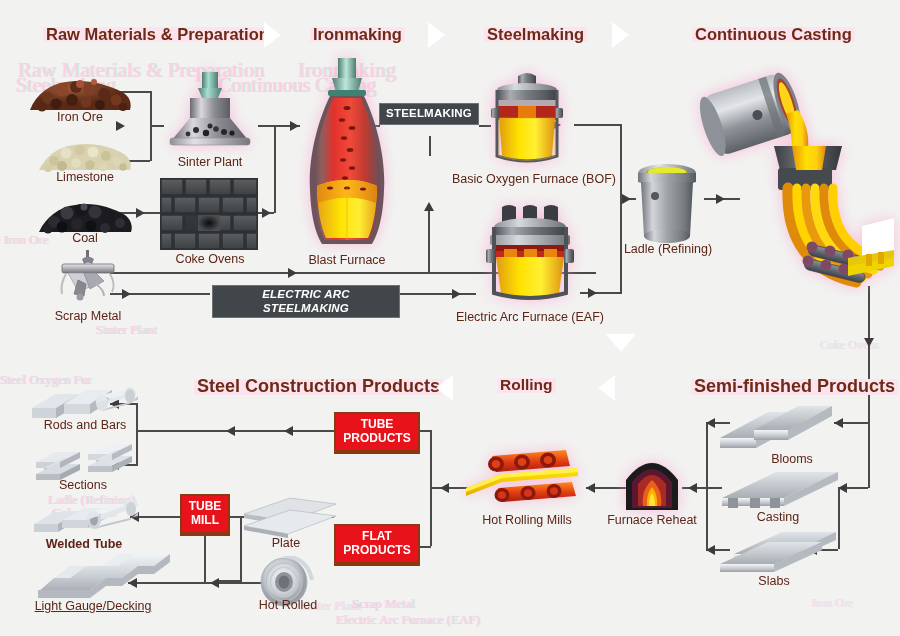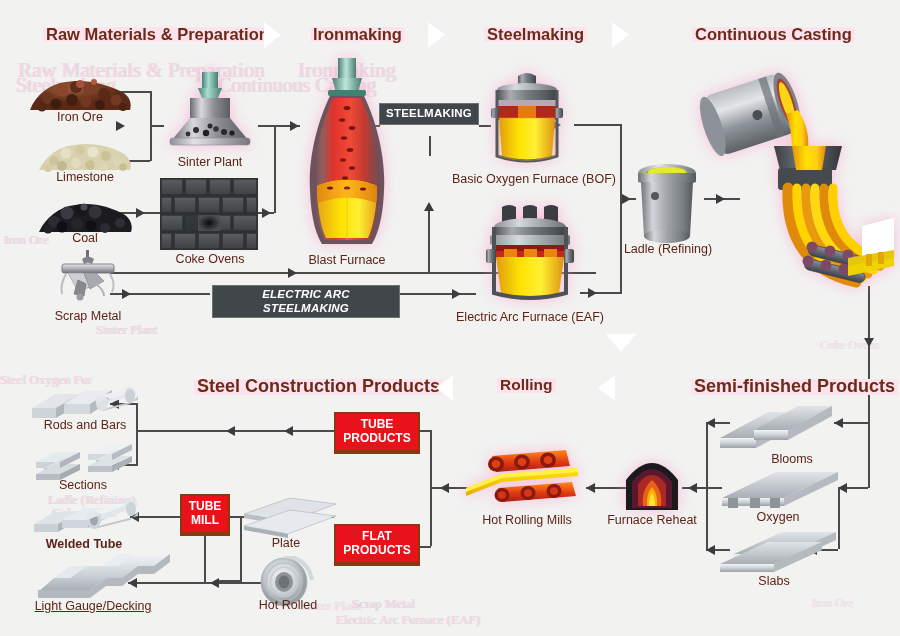--- a/index.html
+++ b/index.html
@@ -524,21 +524,21 @@
   <svg class="art" style="left:720px; top:468px;" width="120" height="44" viewBox="0 0 120 44">
     <path d="M2 30 L56 4 L118 4 L64 30 Z" fill="url(#gSt2)"></path>
     <path d="M2 30 L64 30 L64 38 L2 38 Z" fill="url(#gSt1)"></path>
     <path d="M64 30 L118 4 L118 12 L64 38 Z" fill="#b4bac0"></path>
     <g fill="#8e949a">
       <path d="M8 30 L8 40 L18 40 L18 30 Z"></path>
         <path d="M30 30 L30 40 L40 40 L40 30 Z"></path>
       <path d="M50 30 L50 40 L60 40 L60 30 Z"></path>
     </g>
   </svg>
-  <div class="cap" style="left:726px; top:510px; width:104px;">Oxygen</div>
+  <div class="cap" style="left:726px; top:510px; width:104px;">Casting</div>
 
   <svg class="art" style="left:718px; top:530px;" width="120" height="46" viewBox="0 0 120 46">
     <path d="M16 24 L64 2 L118 2 L70 24 Z" fill="url(#gSt2)"></path>
     <path d="M16 24 L70 24 L70 32 L16 32 Z" fill="url(#gSt1)"></path>
     <path d="M70 24 L118 2 L118 10 L70 32 Z" fill="#b4bac0"></path>
     <path d="M2 34 L50 12 L104 12 L56 34 Z" fill="url(#gSt2)"></path>
     <path d="M2 34 L56 34 L56 42 L2 42 Z" fill="url(#gSt1)"></path>
     <path d="M56 34 L104 12 L104 20 L56 42 Z" fill="#b4bac0"></path>
   </svg>
   <div class="cap" style="left:722px; top:574px; width:104px;">Slabs</div>

